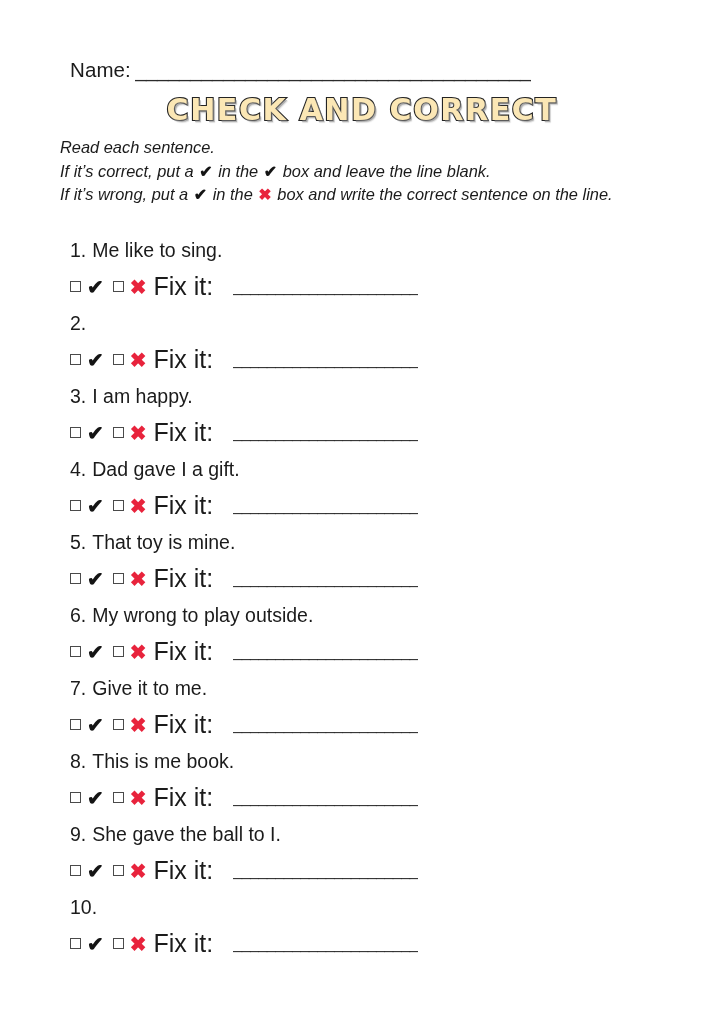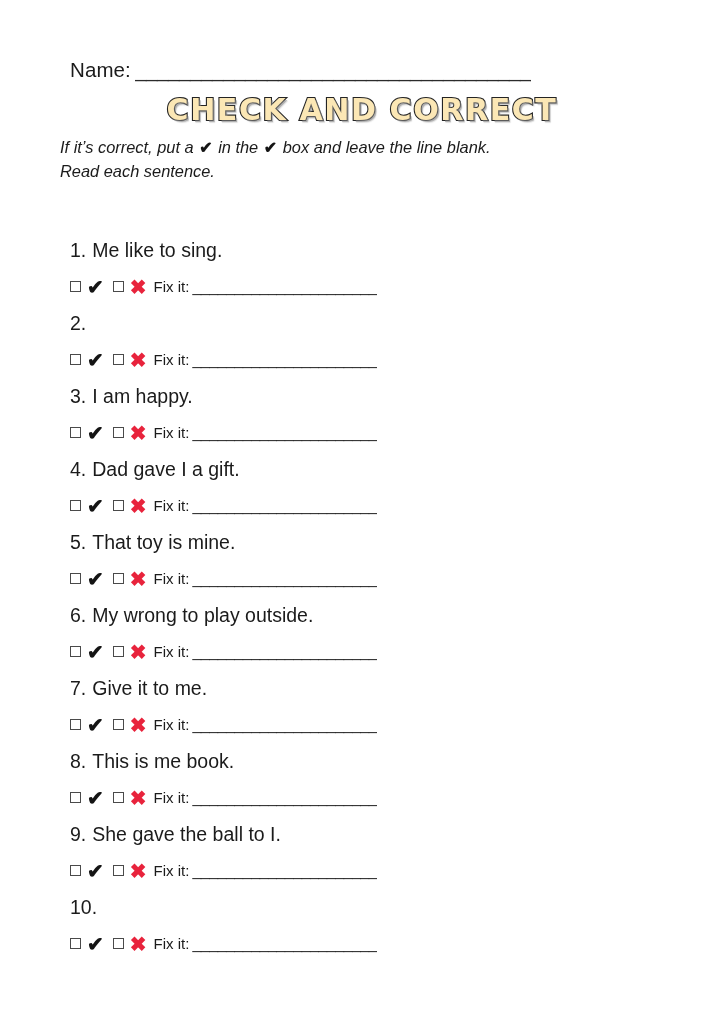--- a/index.html
+++ b/index.html
@@ -141,23 +141,23 @@
     line-height: 1;
   }
   .mark-cross {
     font-size: 20px;
     font-weight: 700;
     color: #E8233C;
     margin-right: 7px;
     line-height: 1;
   }
   .fixit {
-    font-size: 15px;
-    color: #1b1b1b;
-    margin-right: 3px;
+    font-size: 25px;
+    color: #1b1b1b;
+    margin-right: 20px;
   }
   .fix-rule {
     font-size: 16px;
     color: #2b2b2b;
     letter-spacing: -0.5px;
     overflow: hidden;
     max-width: 236px;
     display: inline-block;
     white-space: nowrap;
   }
@@ -180,22 +180,23 @@
 <div class="page">
 
   <div class="name-row">
     <span class="name-label">Name:</span>
     <span class="name-rule">______________________________________</span>
   </div>
 
   <div class="title">CHECK AND CORRECT</div>
 
   <div class="instructions">
+      <div class="instr-line"><span>Read each sentence.</span></div>
       <div class="instr-line"><span>If it’s correct, put a </span><span class="glyph-check">✔</span><span> in the </span><span class="glyph-check">✔</span><span> box and leave the line blank.</span></div>
-      <div class="instr-line"><span>Read each sentence.</span></div>
+      <div class="instr-line"><span>If it’s wrong, put a </span><span class="glyph-check">✔</span><span> in the </span><span class="glyph-cross">✖</span><span> box and write the correct sentence on the line.</span></div>
     </div>
 
   <div class="items">
       <div class="item">
         <div class="q-line">
           <span style="margin-right: 6px;">1.</span>
           <span>Me like to sing.</span>
         </div>
         <div class="a-line">
           <span class="cbox"></span>

